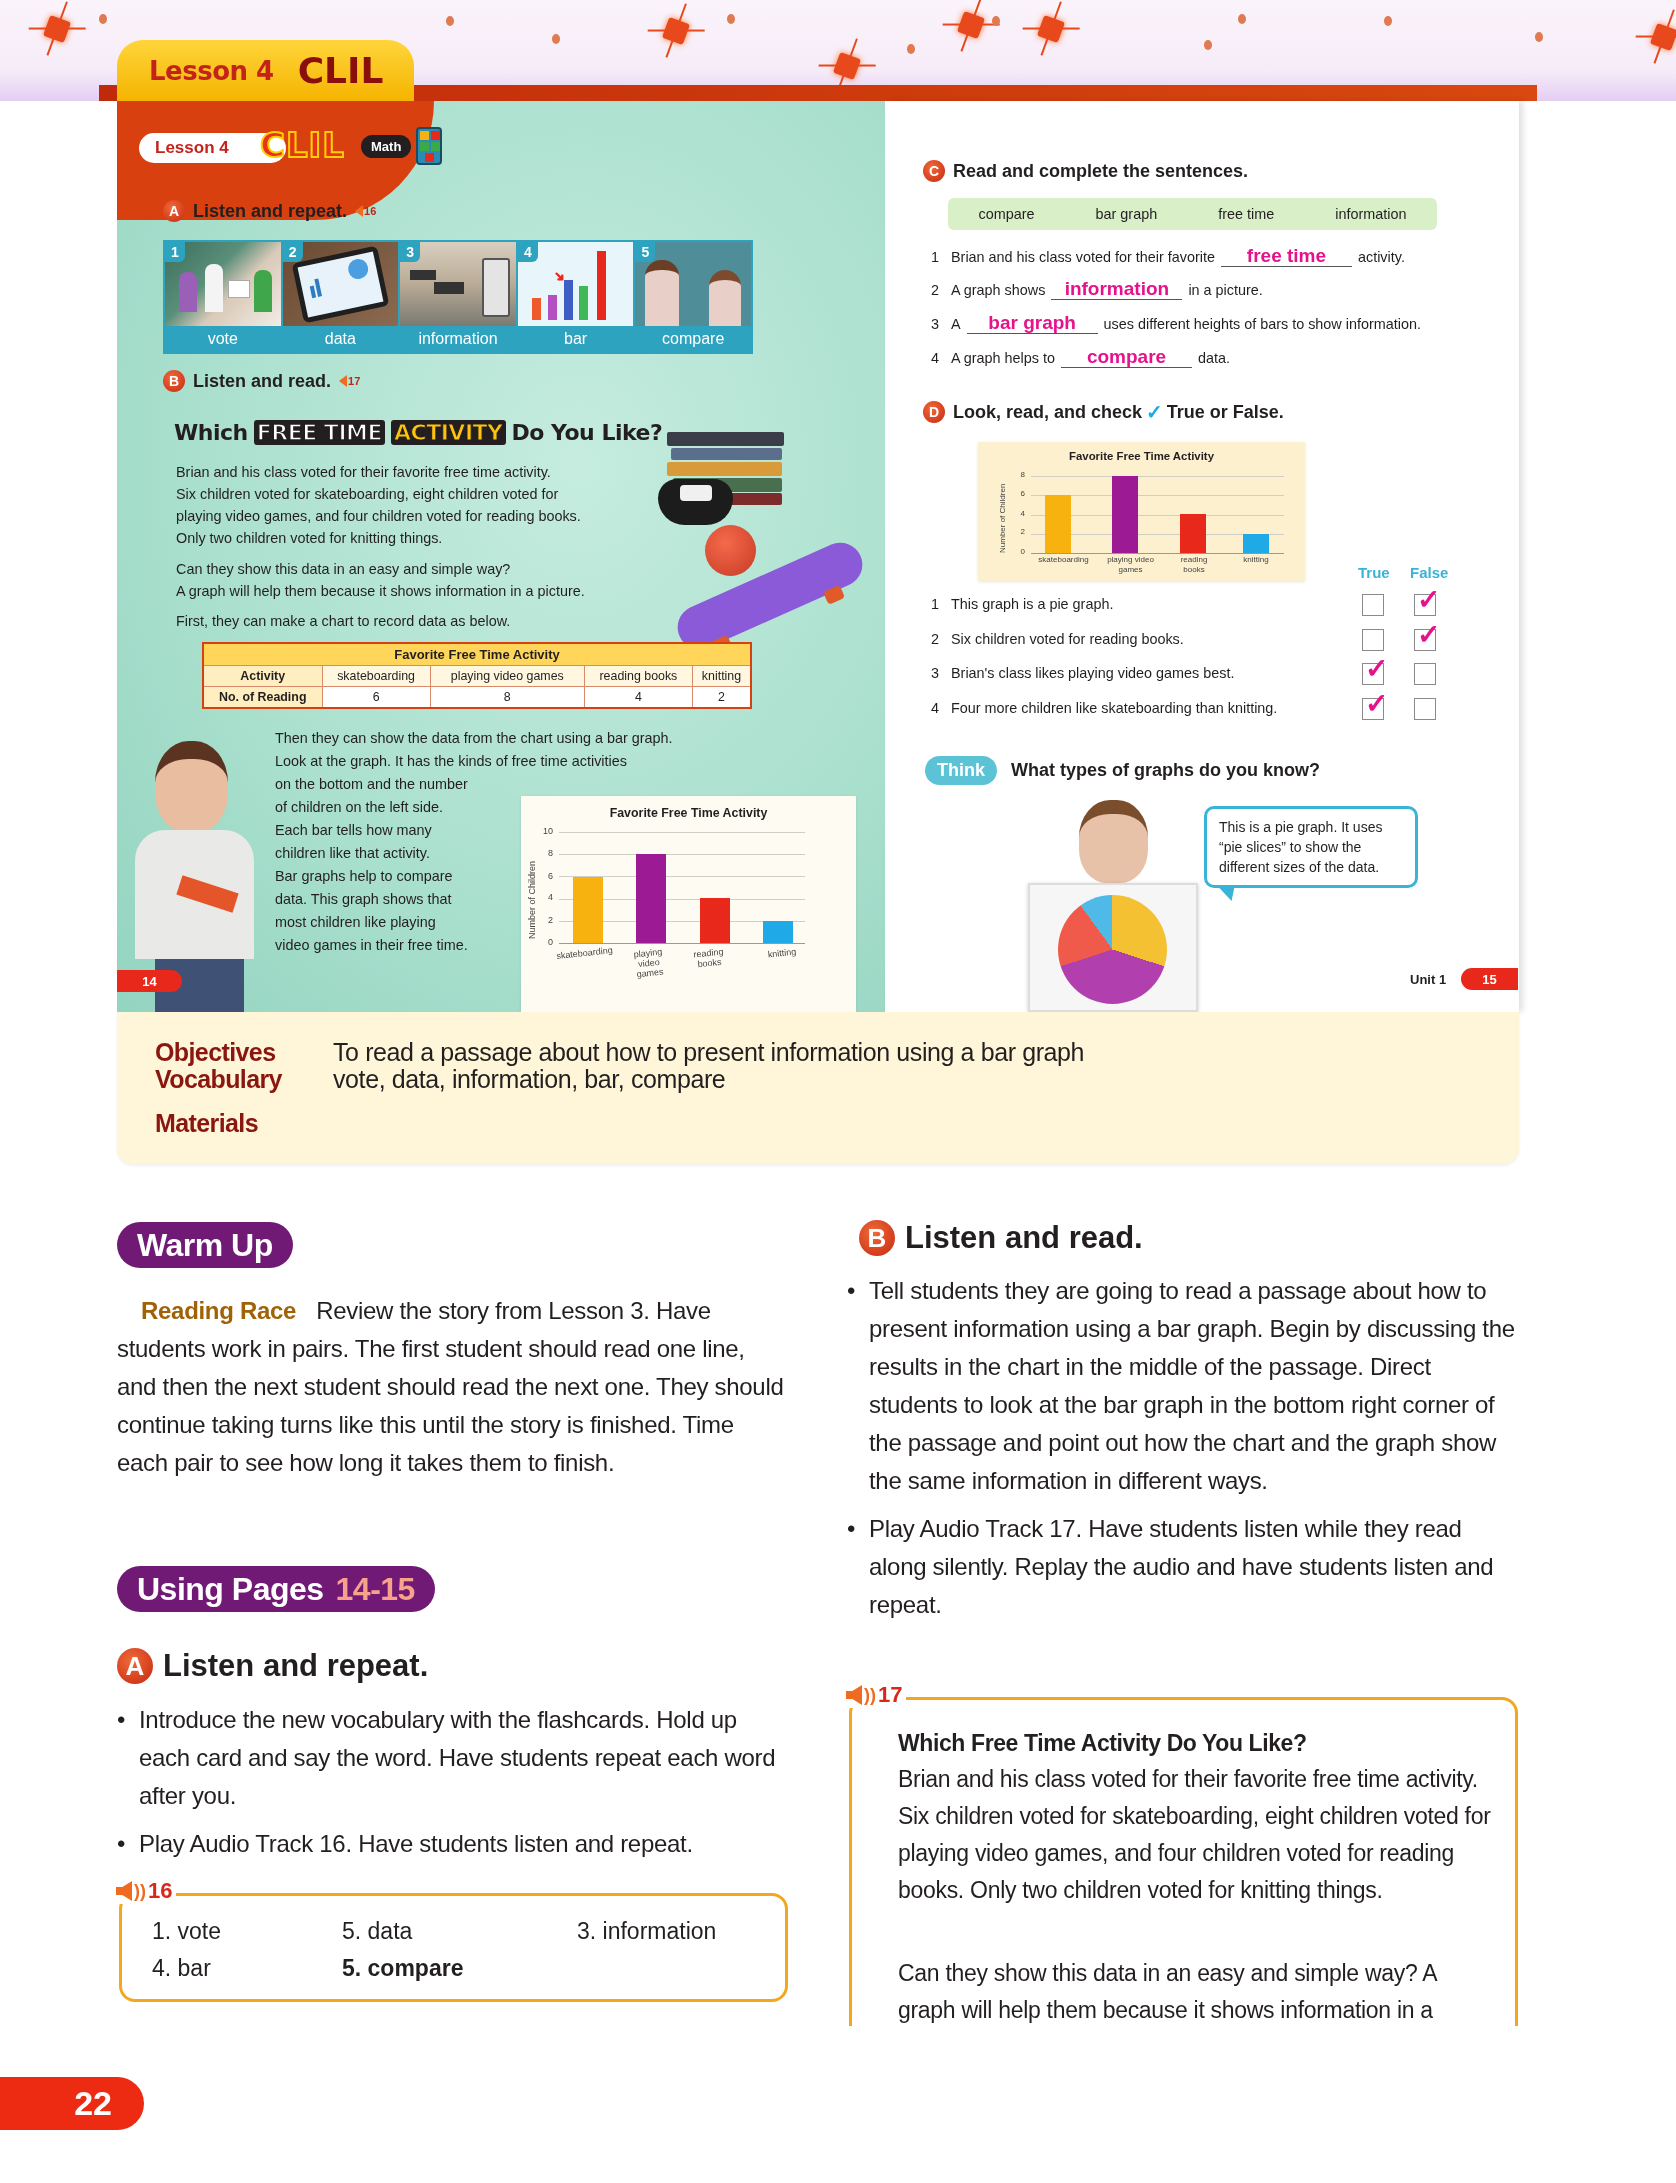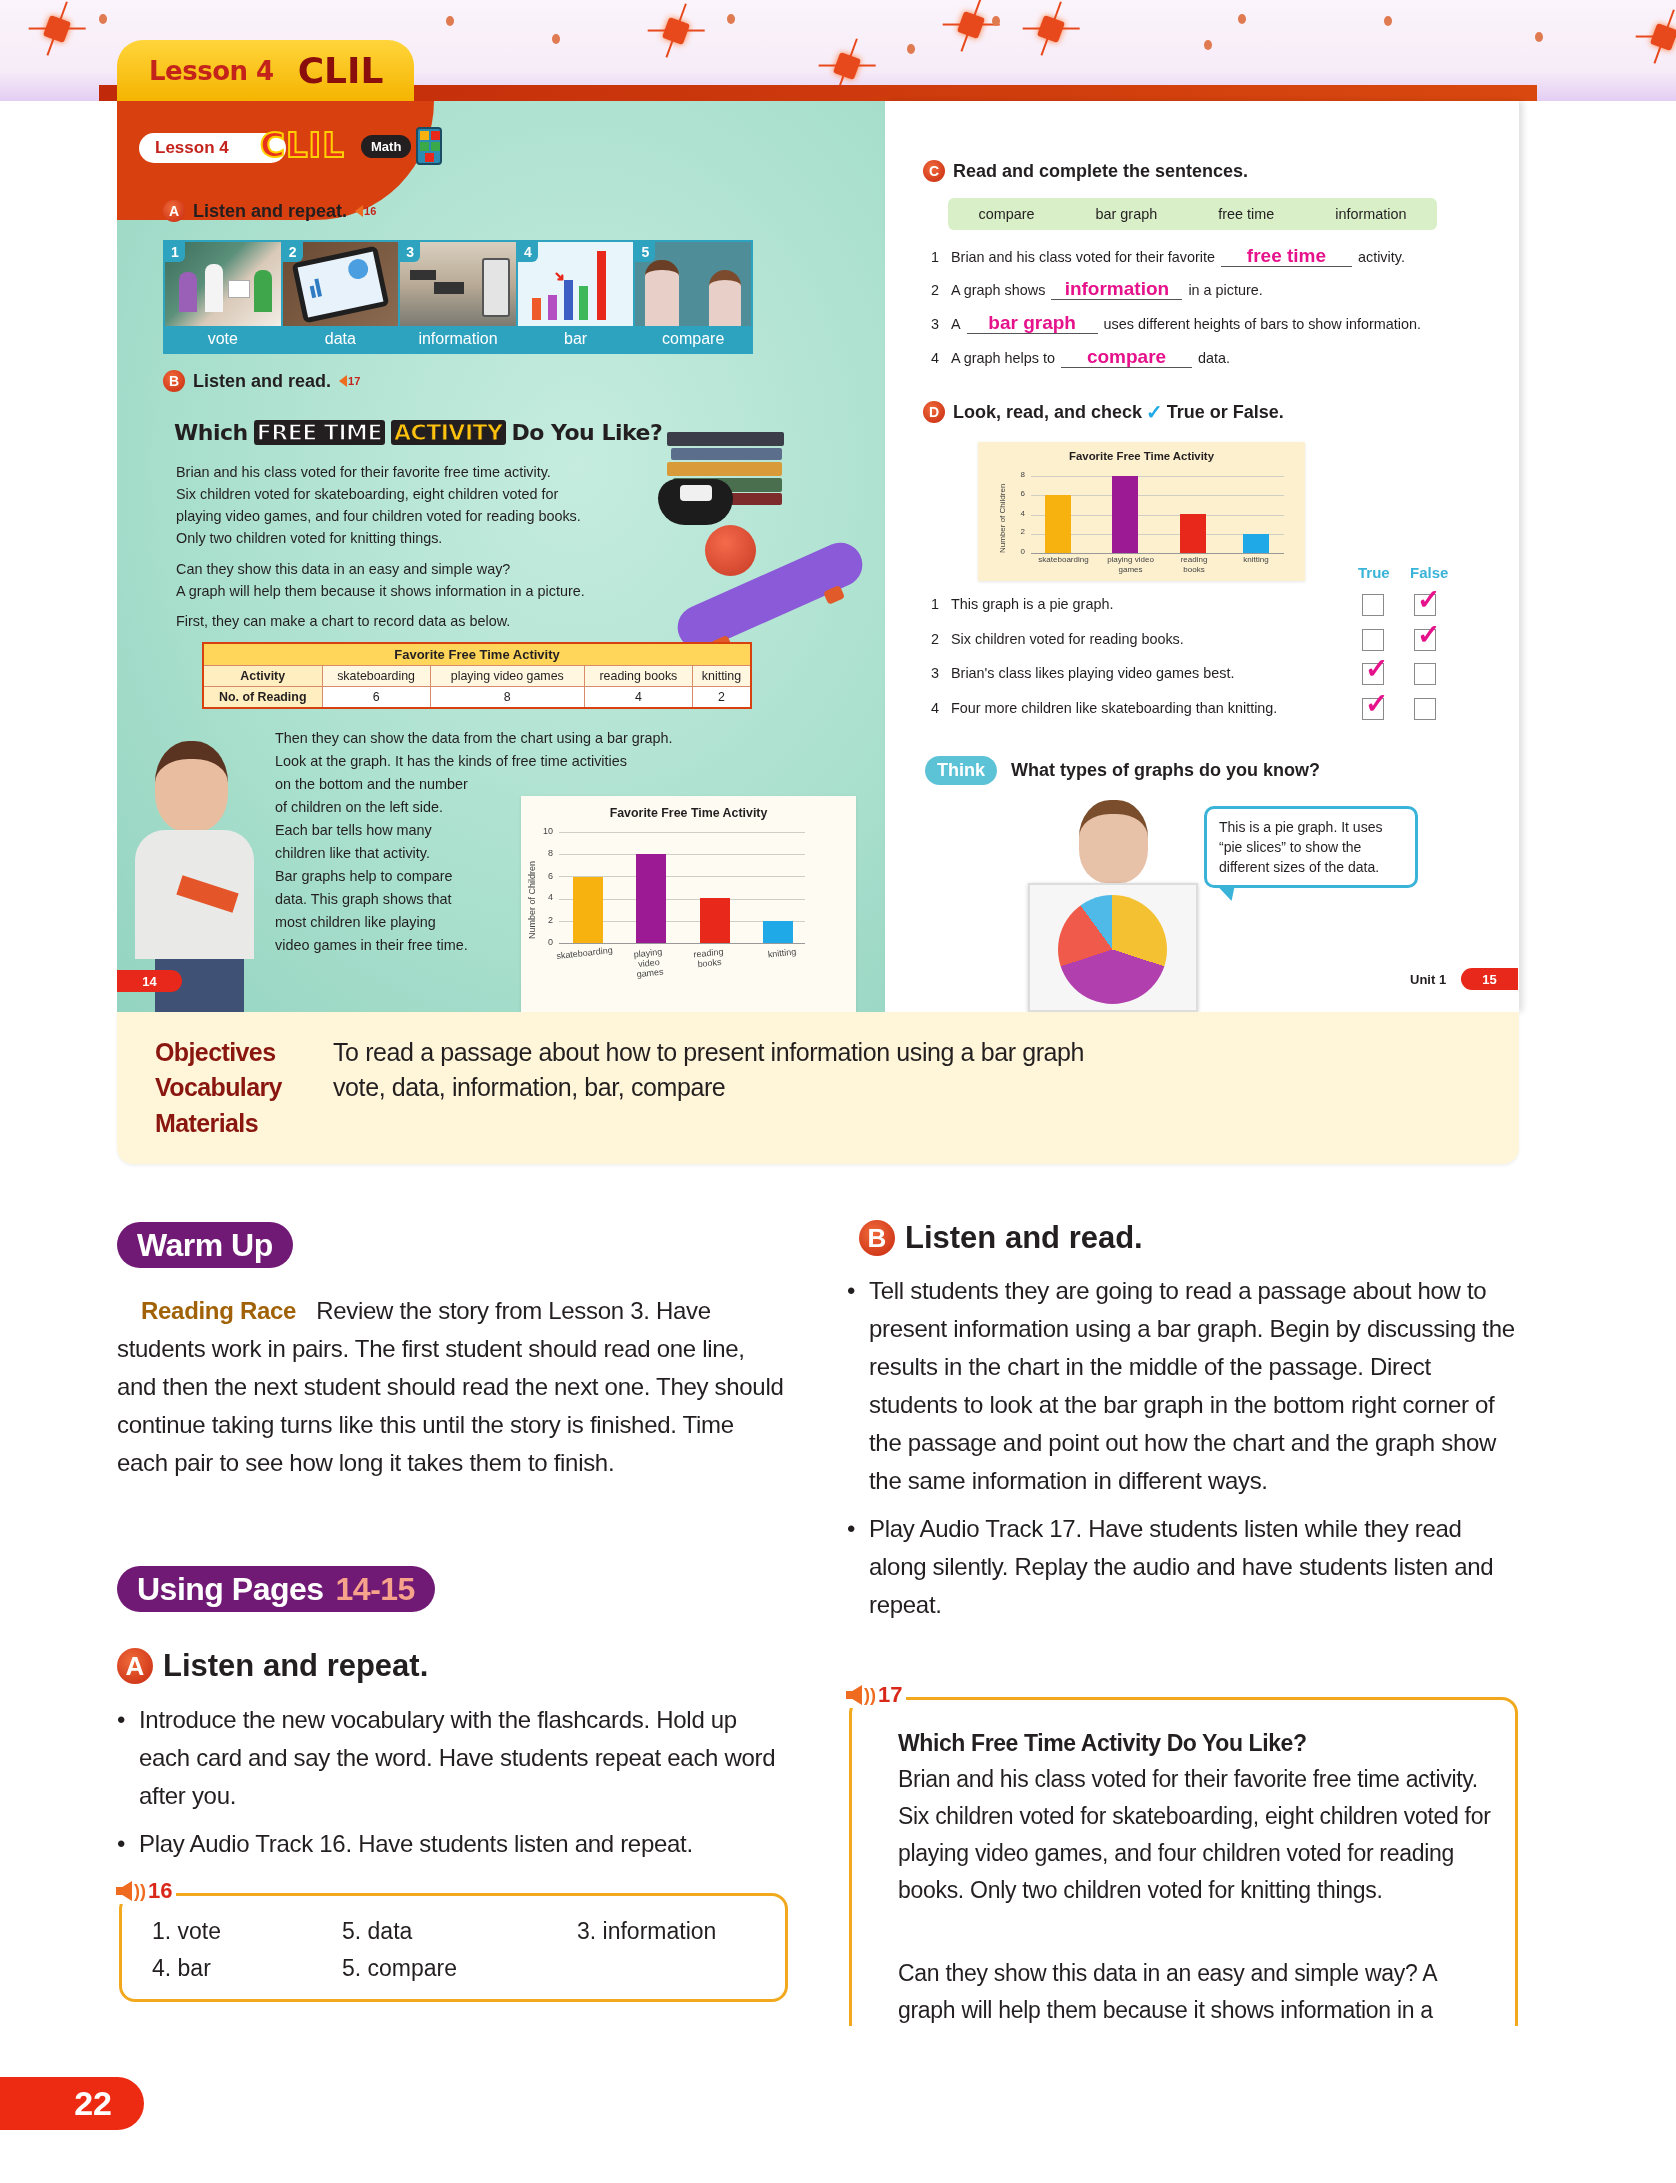--- a/index.html
+++ b/index.html
@@ -463,21 +463,21 @@
     <div class="unit-lbl">Unit 1</div>
     <div class="page-num-r">15</div>
   </div>
 </div>
 
 <div class="obj-box">
   <div class="obj-row" style="top:26px;">
     <span class="obj-k">Objectives</span>
     <span class="obj-v">To read a passage about how to present information using a bar graph</span>
   </div>
-  <div class="obj-row" style="top:61px;">
+  <div class="obj-row" style="top:53px;">
     <span class="obj-k">Vocabulary</span>
     <span class="obj-v">vote, data, information, bar, compare</span>
   </div>
   <div class="obj-row" style="top:97px;">
     <span class="obj-k">Materials</span>
   </div>
 </div>
 
 <div class="pill-head" style="left:117px;top:1222px;">
   <span>Warm Up</span>
@@ -502,21 +502,21 @@
 <div class="audio-box" style="left:119px;top:1893px;width:669px;height:109px;">
   <div class="audio-tag">
     <span class="big-speaker"></span>
       <span class="waves">))</span>
     <span>16</span>
   </div>
   <div class="vlist" style="left:30px;top:22px;">1.  vote</div>
   <div class="vlist" style="left:220px;top:22px;">5.  data</div>
   <div class="vlist" style="left:455px;top:22px;">3.  information</div>
   <div class="vlist" style="left:30px;top:59px;">4.  bar</div>
-  <div class="vlist" style="left:220px;top:59px;">5.  compare</div>
+  <div class="vlist" style="left:220px;top:59px;font-weight:bold;">5.  compare</div>
 </div>
 
 <div class="tn-head" style="left:859px;top:1220px;">
   <span class="badge">B</span>
   <span>Listen and read.</span>
 </div>
 <ul class="bullets" style="left:847px;top:1272px;width:673px;">
   <li>Tell students they are going to read a passage about how to present information using a bar graph. Begin by discussing the results in the chart in the middle of the passage. Direct students to look at the bar graph in the bottom right corner of the passage and point out how the chart and the graph show the same information in different ways.</li>
   <li>Play Audio Track 17. Have students listen while they read along silently. Replay the audio and have students listen and repeat.</li>
 </ul>

